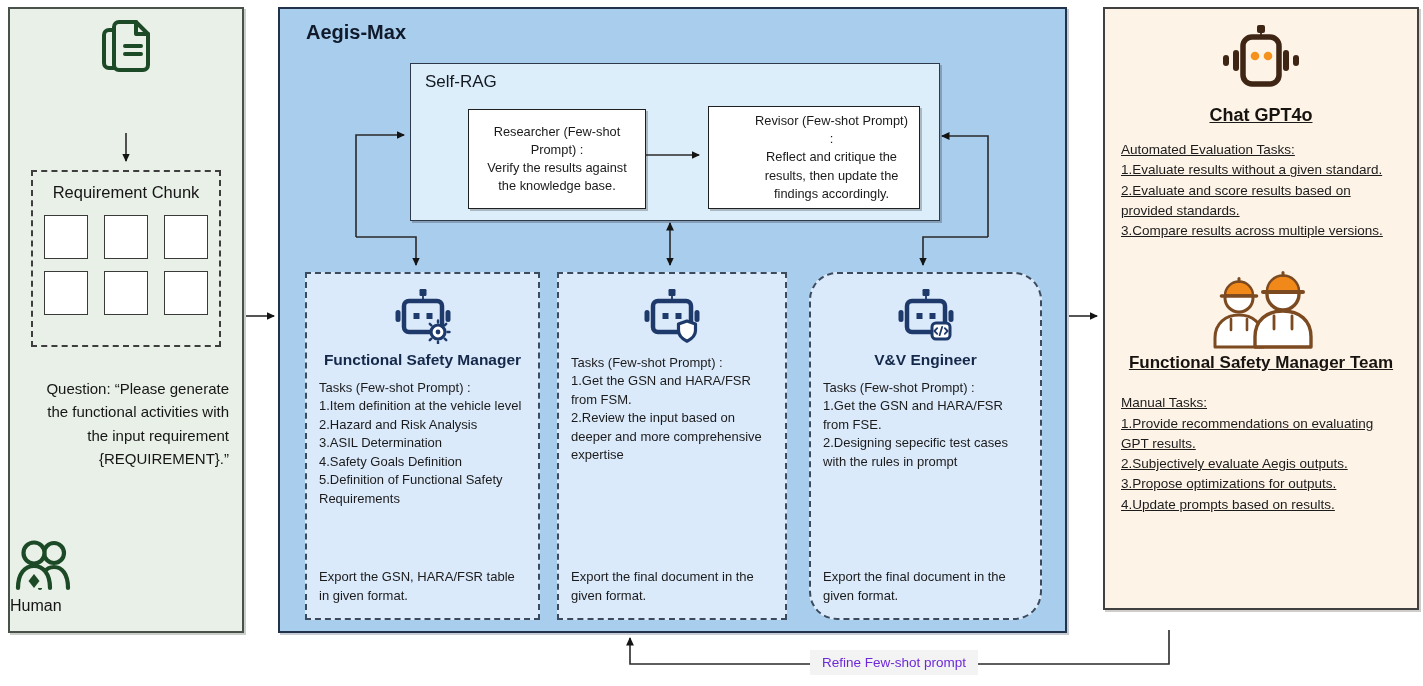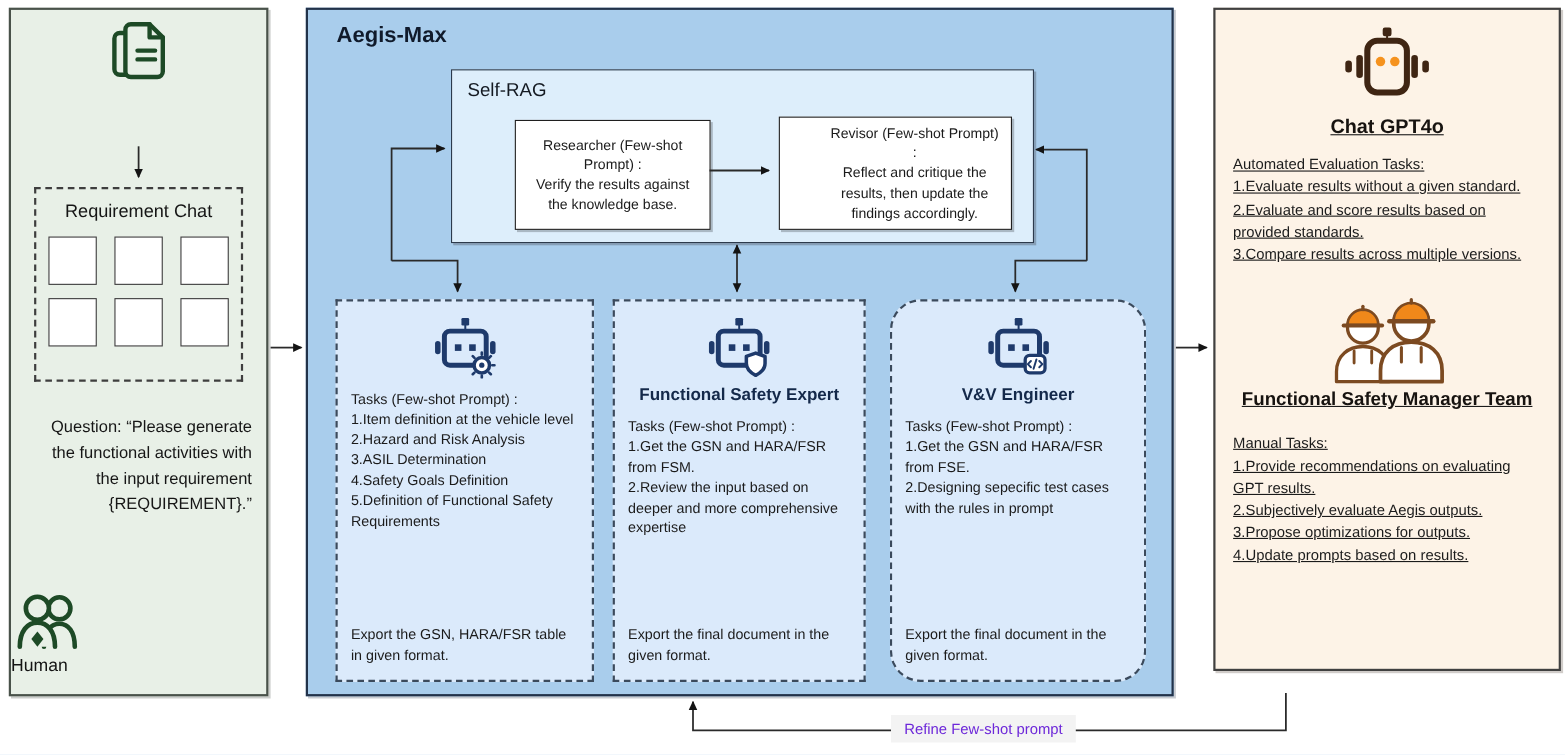--- a/index.html
+++ b/index.html
@@ -64,21 +64,21 @@
     <svg class="lp-docicon" width="62" height="60" viewBox="0 0 62 60">
       <g stroke="#1d4a26" stroke-width="4" fill="none" stroke-linejoin="round" stroke-linecap="round">
         <rect x="9" y="13" width="27" height="38" rx="5"></rect>
         <path d="M24 5 h17 l12 12 v31 a5 5 0 0 1 -5 5 h-24 a5 5 0 0 1 -5 -5 v-38 a5 5 0 0 1 5 -5 z" fill="#e8f0e7"></path>
         <path d="M41 5 v12 h12"></path>
         <path d="M30 29 h16 M30 37 h16"></path>
       </g>
     </svg>
 
     <div class="chunk-box">
-      <div class="chunk-title">Requirement Chat</div>
+      <div class="chunk-title">Requirement Chunk</div>
       <div class="chunk-grid">
         <div class="chunk-sq"></div>
         <div class="chunk-sq"></div>
         <div class="chunk-sq"></div>
         <div class="chunk-sq"></div>
         <div class="chunk-sq"></div>
         <div class="chunk-sq"></div>
       </div>
     </div>
 
@@ -119,20 +119,21 @@
         </g>
         <rect x="13" y="13" width="38" height="31" rx="5" fill="none" stroke="#1e3a6b" stroke-width="4.5"></rect>
         <rect x="22.5" y="25" width="6" height="6" fill="#1e3a6b"></rect>
         <rect x="35.5" y="25" width="6" height="6" fill="#1e3a6b"></rect>
         <g stroke="#1e3a6b" stroke-width="2.4" stroke-linecap="round">
           <path d="M47 34.5 v-2 M47 53.5 v2 M37.5 44 h-2 M56.5 44 h2 M40.3 37.3 l-1.5 -1.5 M53.7 50.7 l1.5 1.5 M40.3 50.7 l-1.5 1.5 M53.7 37.3 l1.5 -1.5"></path>
         </g>
         <circle cx="47" cy="44" r="7" fill="#ffffff" stroke="#1e3a6b" stroke-width="3.2"></circle>
         <circle cx="47" cy="44" r="2.4" fill="#1e3a6b"></circle>
       </svg>
+      <div class="agent-name">Functional Safety Manager</div>
       <div class="agent-tasks">Tasks (Few-shot Prompt) :
 1.Item definition at the vehicle level
 2.Hazard and Risk Analysis
 3.ASIL Determination
 4.Safety Goals Definition
 5.Definition of Functional Safety Requirements</div>
       <div class="agent-export">Export the GSN, HARA/FSR table in given format.</div>
     </div>
 
     <div class="agent a1">
@@ -141,21 +142,20 @@
           <rect x="28.5" y="1" width="7" height="7" rx="1.2"></rect>
           <rect x="31.1" y="7" width="1.8" height="6.5"></rect>
           <rect x="4.5" y="22" width="5" height="12" rx="2.5"></rect>
           <rect x="54.5" y="22" width="5" height="12" rx="2.5"></rect>
         </g>
         <rect x="13" y="13" width="38" height="31" rx="5" fill="none" stroke="#1e3a6b" stroke-width="4.5"></rect>
         <rect x="22.5" y="25" width="6" height="6" fill="#1e3a6b"></rect>
         <rect x="35.5" y="25" width="6" height="6" fill="#1e3a6b"></rect>
         <path d="M47 33 l8.5 3 v6.5 c0 5.5 -4 8.5 -8.5 10.7 c-4.5 -2.2 -8.5 -5.2 -8.5 -10.7 v-6.5 z" fill="#ffffff" stroke="#1e3a6b" stroke-width="3.2" stroke-linejoin="round"></path>
       </svg>
-      <div class="agent-name">Functional Safety Expert</div>
       <div class="agent-tasks">Tasks (Few-shot Prompt) :
 1.Get the GSN and HARA/FSR from FSM.
 2.Review the input based on deeper and more comprehensive expertise</div>
       <div class="agent-export">Export the final document in the given format.</div>
     </div>
 
     <div class="agent a2">
       <svg class="agent-icon" width="64" height="56" viewBox="0 0 64 56">
         <g fill="#1e3a6b">
           <rect x="28.5" y="1" width="7" height="7" rx="1.2"></rect>

